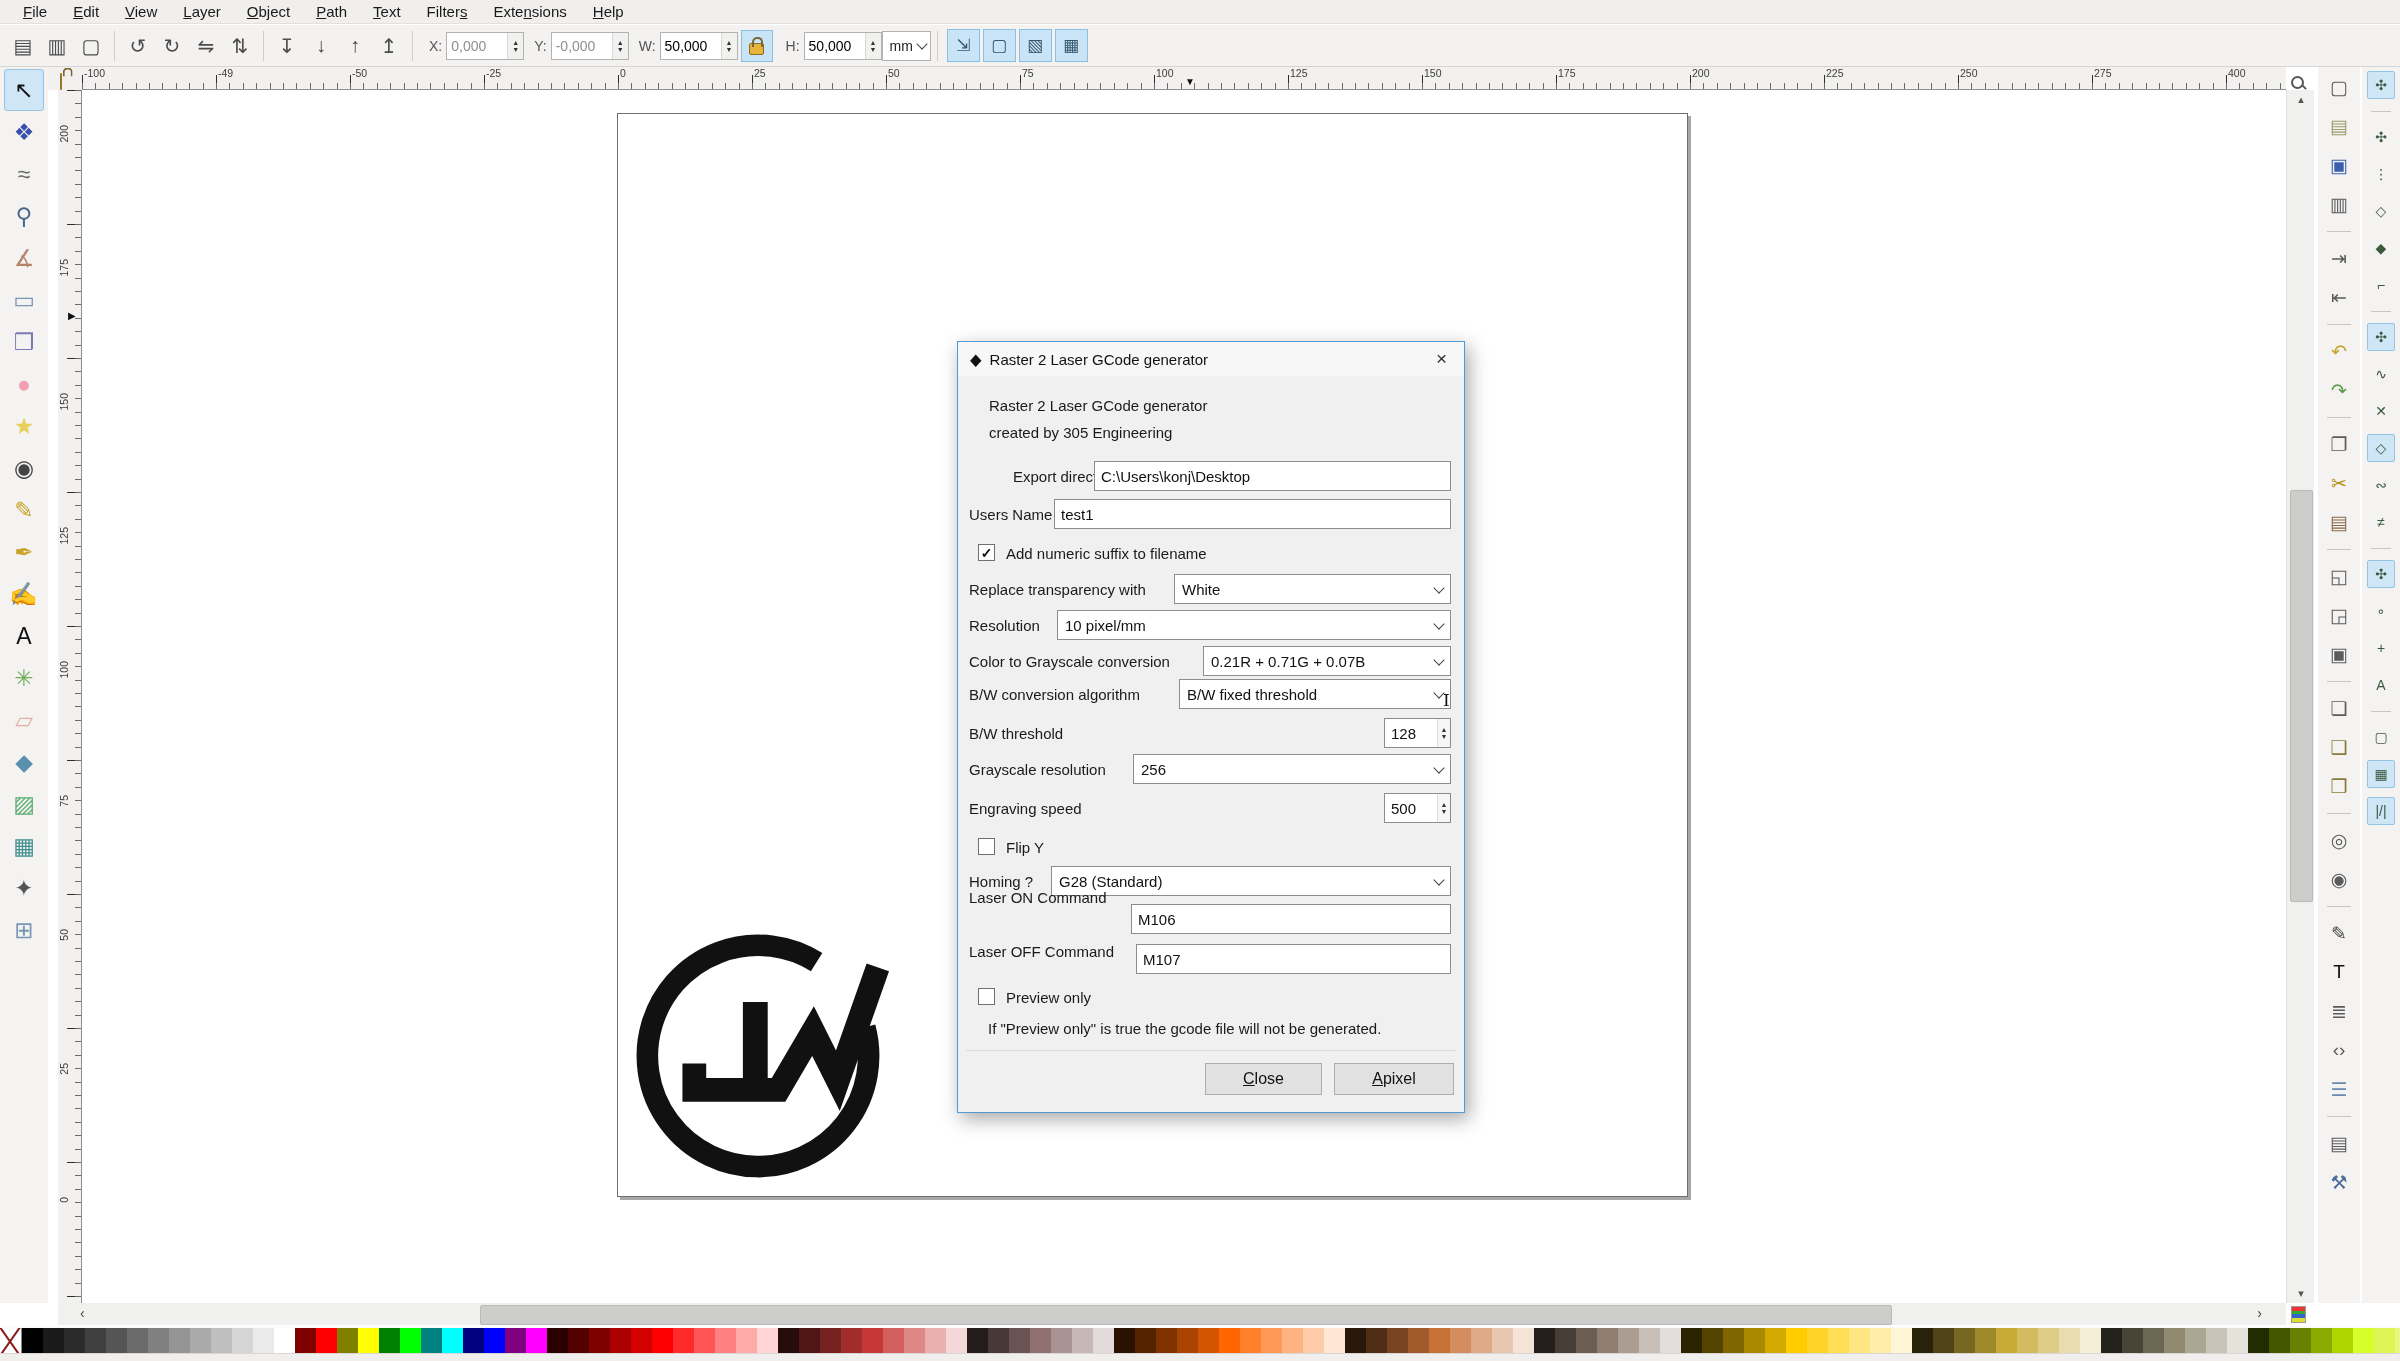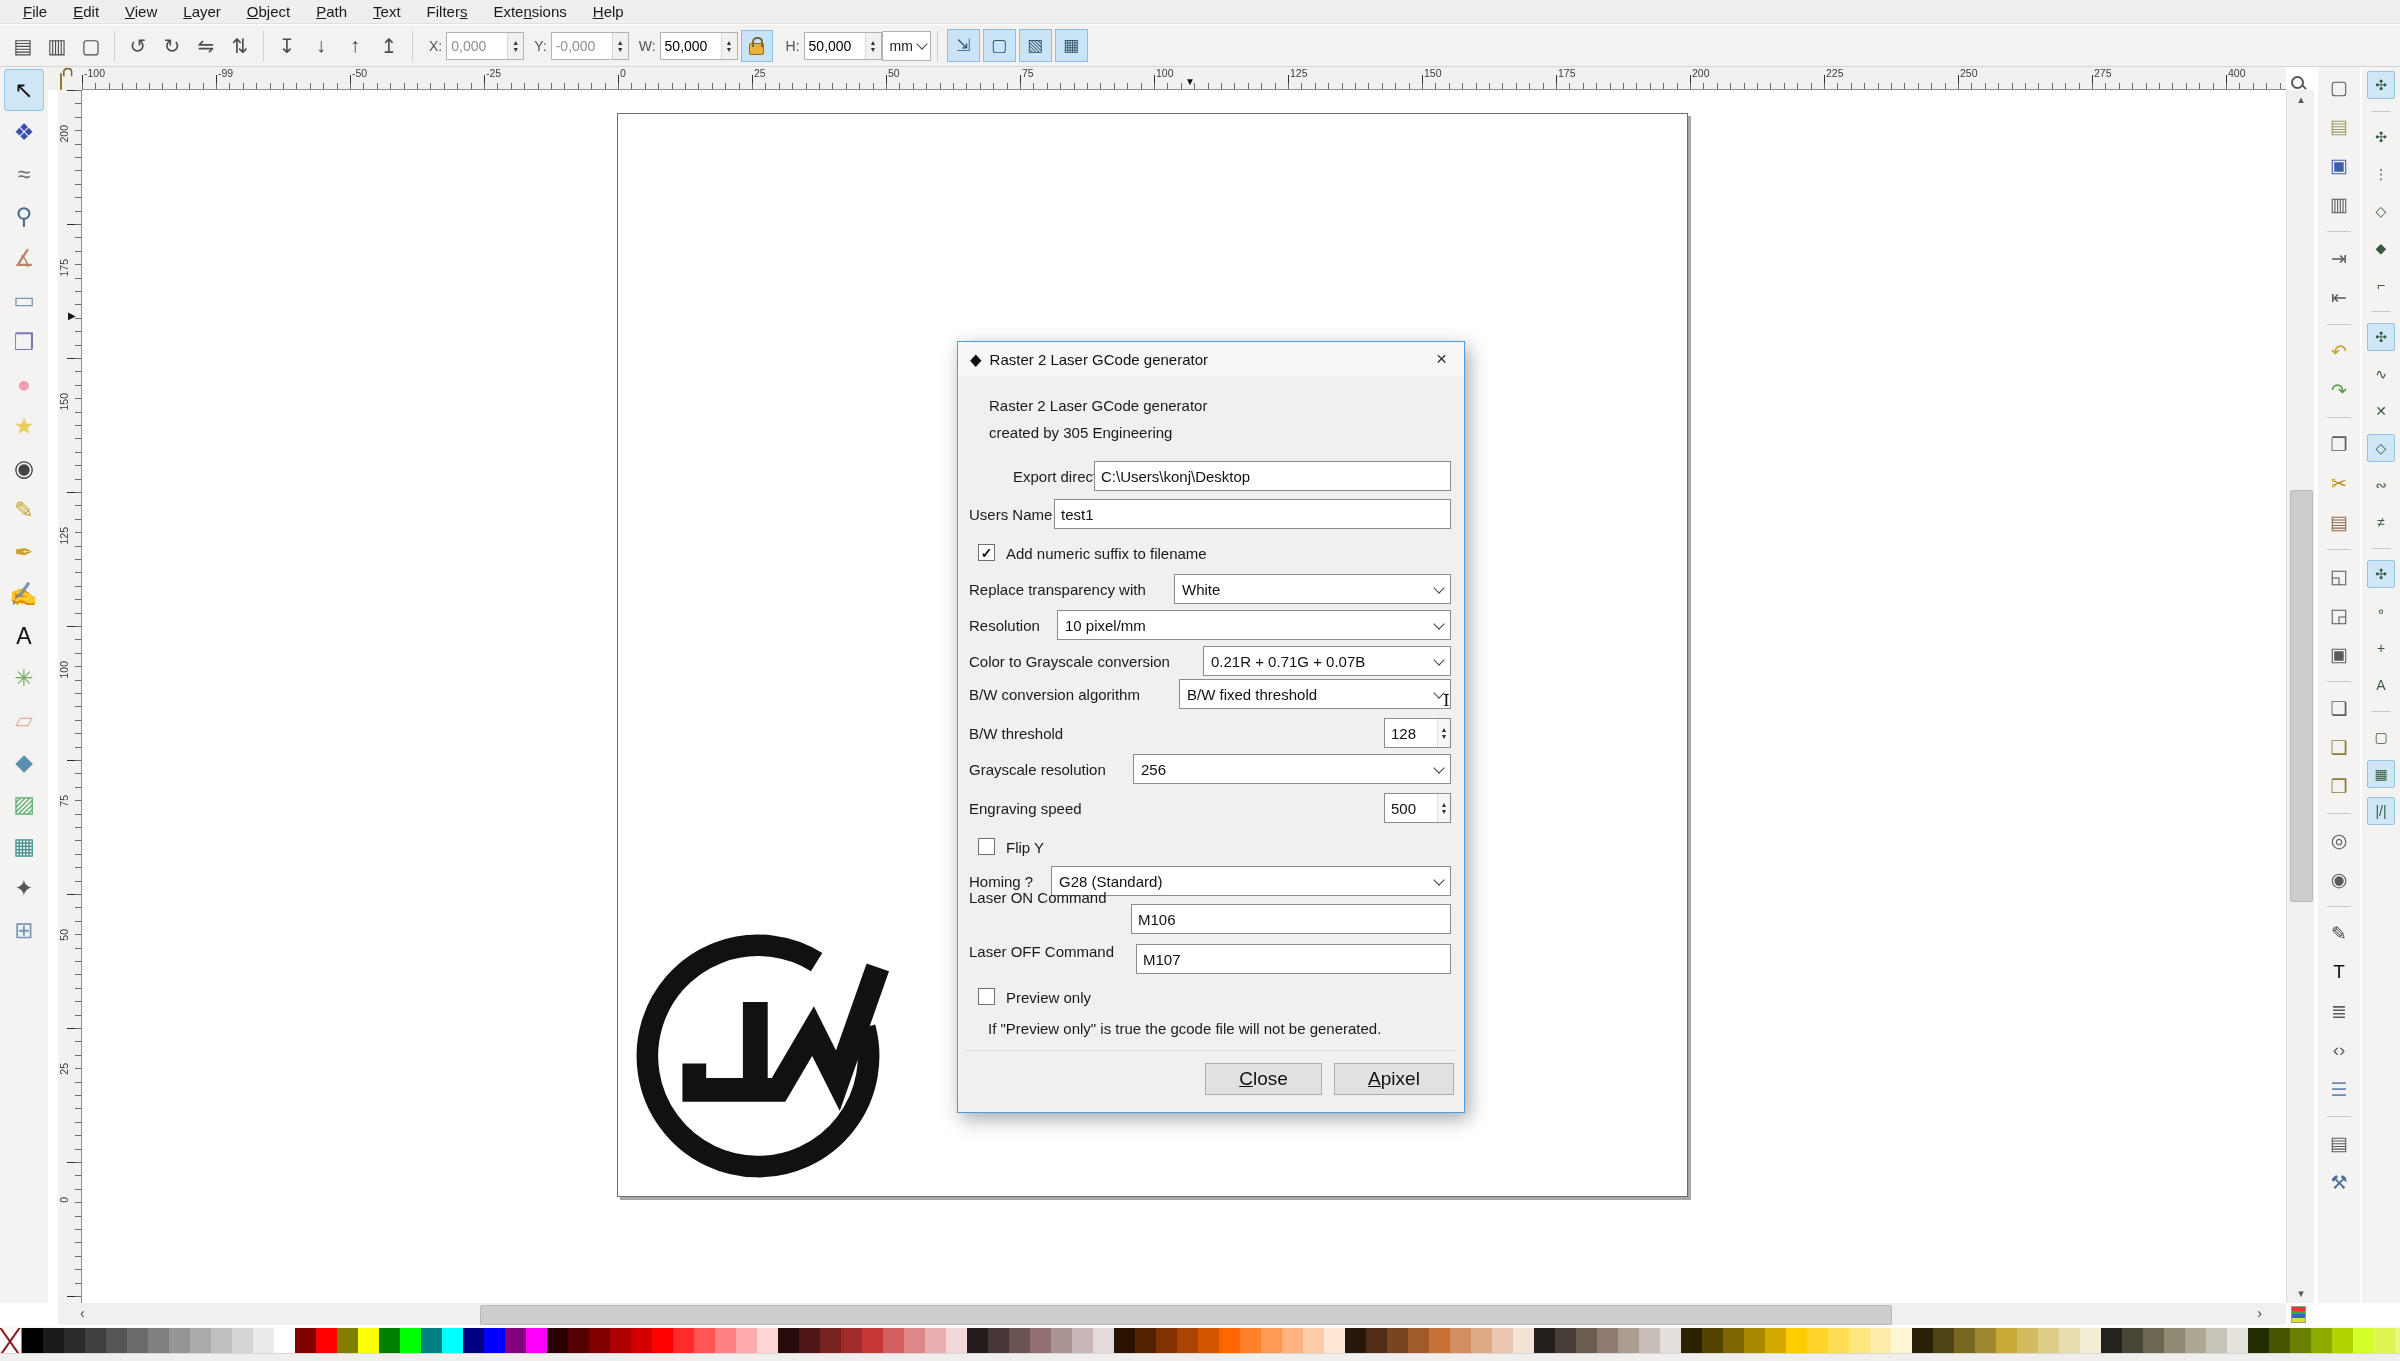--- a/index.html
+++ b/index.html
@@ -89,21 +89,21 @@
   .chev{width:7px;height:7px;border-right:1.6px solid #444;border-bottom:1.6px solid #444;transform:rotate(45deg);margin-top:-3px;}
   .spinbox{position:absolute;height:30px;background:#fff;border:1px solid #8c8c8c;display:flex;align-items:stretch;box-sizing:border-box;}
   .spinbox input{width:40px;border:none;outline:none;font-size:15px;font-family:"Liberation Sans",sans-serif;padding:0 6px;background:transparent;color:#111;}
   .spinbox .spin-arrows{width:16px;background:#f6f6f6;border-left:1px solid #ddd;}
   .cb{position:absolute;width:17px;height:17px;background:#fff;border:1px solid #707070;box-sizing:border-box;display:flex;align-items:center;justify-content:center;}
   .cb .mark{font-size:14px;line-height:14px;color:#111;font-weight:bold;display:none;}
   .cb.checked .mark{display:block;}
   .cb-label{position:absolute;font-size:15px;color:#1a1a1a;}
   .dlg-note{position:absolute;left:30px;font-size:15px;color:#1a1a1a;}
   .dlg-sep{position:absolute;left:8px;right:8px;height:1px;background:#dcdcdc;}
-  .dlg-btn{position:absolute;top:721px;height:32px;background:#e1e1e1;border:1px solid #adadad;display:flex;align-items:center;justify-content:center;font-size:19px;color:#111;box-sizing:border-box;}
+  .dlg-btn{position:absolute;top:721px;height:32px;background:#e1e1e1;border:1px solid #adadad;display:flex;align-items:center;justify-content:center;font-size:16px;color:#111;box-sizing:border-box;}
   .dlg-btn .accel{text-decoration:underline;}
   .ibeam{position:absolute;left:1443px;top:690px;z-index:11;font-family:"DejaVu Serif",serif;font-size:17px;color:#111;}
 </style>
 </head>
 <body>
 
 <div id="root">
 
   <div id="menubar" style="display: flex;">
     <div>
@@ -280,21 +280,21 @@
         <span class="tglyph" style="color: rgb(122, 150, 181);">⊞</span>
       </div>
     </div>
 
   <div id="corner"></div>
   <span class="minilock"><span class="lockicon"></span></span>
   <div id="hruler">
     <div>
 
     <span class="hrlabel" style="left: 0px;">-100</span>
-        <span class="hrlabel" style="left: 134px;">-99</span>
+        <span class="hrlabel" style="left: 134px;">-49</span>
         <span class="hrlabel" style="left: 268px;">-50</span>
         <span class="hrlabel" style="left: 402px;">-25</span>
         <span class="hrlabel" style="left: 536px;">0</span>
         <span class="hrlabel" style="left: 670px;">25</span>
         <span class="hrlabel" style="left: 804px;">50</span>
         <span class="hrlabel" style="left: 938px;">75</span>
         <span class="hrlabel" style="left: 1072px;">100</span>
         <span class="hrlabel" style="left: 1206px;">125</span>
         <span class="hrlabel" style="left: 1340px;">150</span>
         <span class="hrlabel" style="left: 1474px;">175</span>

